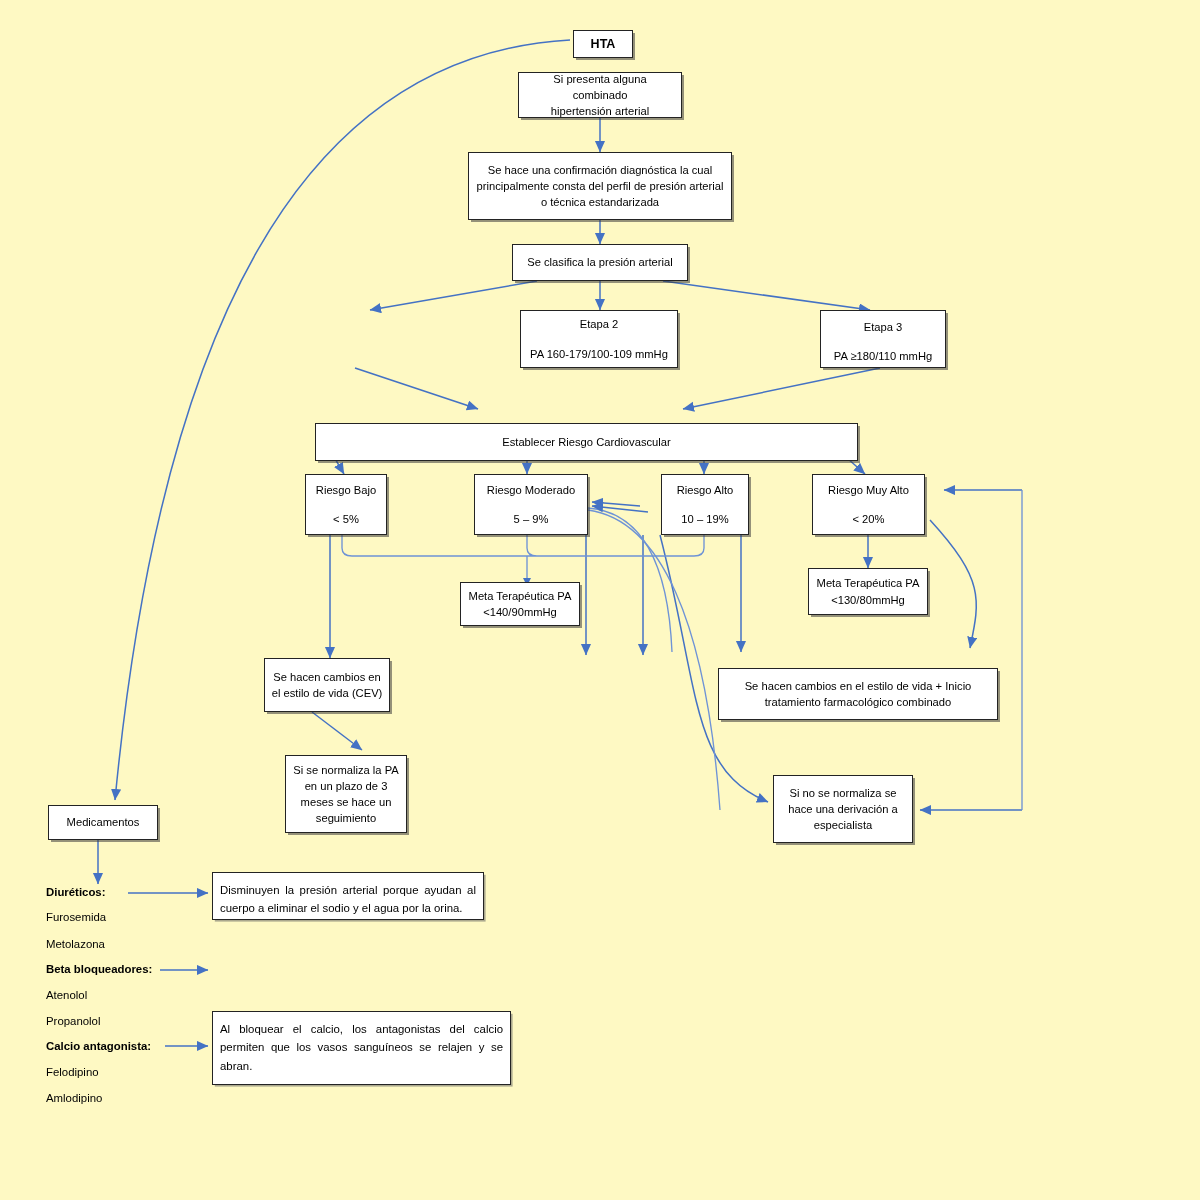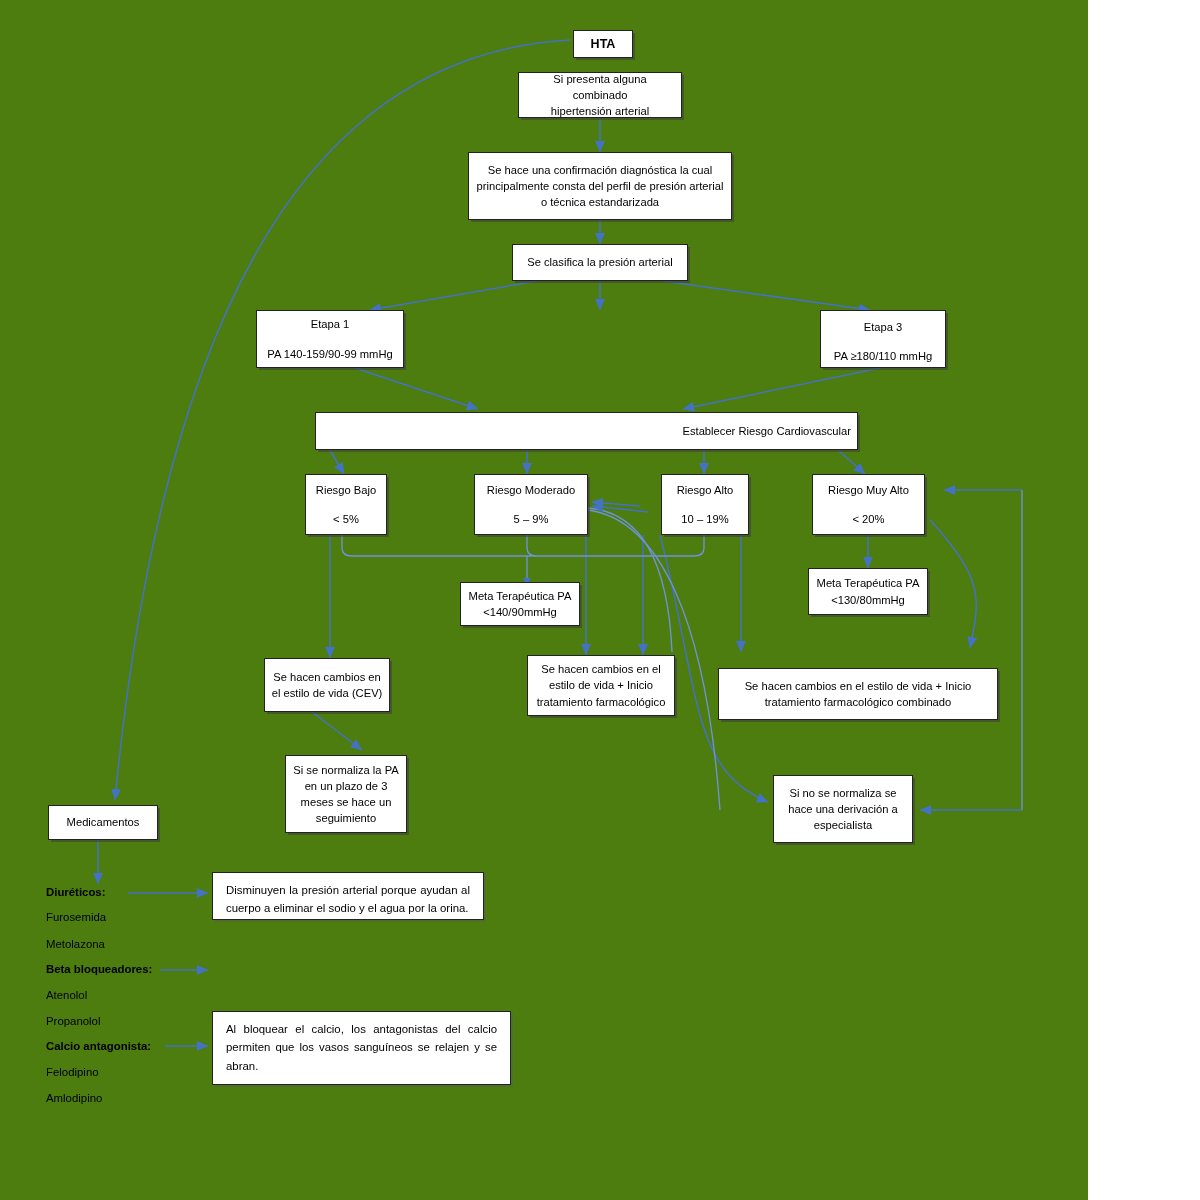--- a/index.html
+++ b/index.html
@@ -1,27 +1,27 @@
 <!DOCTYPE html>
 <html><head>
 <meta charset="utf-8">
 <style>
   html,body{margin:0;padding:0;background:#ffffff;}
   body{font-family:"Liberation Sans",sans-serif;}
-  #canvas{position:relative;width:1088px;height:1200px;background:#4d7c0f;overflow:hidden;}
+  #canvas{position:relative;width:1200px;height:1200px;background:#fef9c3;overflow:hidden;}
   svg#wires{position:absolute;left:0;top:0;width:1200px;height:1200px;pointer-events:none;}
   .node{position:absolute;box-sizing:border-box;border:1.6px solid #232323;background:#fff;
         display:flex;flex-direction:column;align-items:center;justify-content:center;
         text-align:center;color:#000;font-size:11.2px;line-height:1.45;
         box-shadow:2.5px 2.5px 0 -0.5px rgba(60,60,60,.55);padding:3px 6px;}
   .node .ln{display:block;width:100%;}
   .node.gap .ln+.ln{margin-top:13px;}
   .node.bold{font-weight:bold;font-size:12.5px;}
   .node.just{text-align:justify;text-align-last:left;align-items:center;
-             justify-content:flex-start;padding:8px 13px;line-height:1.62;font-size:11.4px;
+             justify-content:flex-start;padding:8px 7px;line-height:1.62;font-size:11.4px;
              box-shadow:2.2px 2.2px 0 -0.6px rgba(90,90,90,.5);}
   .node.just .ln{text-align:justify;}
   .medlbl{position:absolute;font-size:11.4px;color:#000;white-space:nowrap;}
   .medlbl.b{font-weight:bold;}
 </style>
 </head>
 <body>
 
 <div id="canvas">
 
@@ -89,32 +89,32 @@
   <div class="node" style="left:468px;top:152px;width:264px;height:68px;">
     <span class="ln">Se hace una confirmación diagnóstica la cual</span>
     <span class="ln">principalmente consta del perfil de presión arterial</span>
     <span class="ln">o técnica estandarizada</span>
   </div>
 
   <div class="node" style="left:512px;top:244px;width:176px;height:37px;">
     <span class="ln">Se clasifica la presión arterial</span>
   </div>
 
-  <div class="node gap" style="left:256px;top:310px;width:148px;height:58px;">
-    <span class="ln">Etapa 1</span>
-    <span class="ln">PA 140-159/90-99 mmHg</span>
+
+  <div class="node gap" style="left:520px;top:310px;width:158px;height:58px;">
+    <span class="ln">Etapa 2</span>
+    <span class="ln">PA 160-179/100-109 mmHg</span>
   </div>
-
 
   <div class="node gap" style="left:820px;top:310px;width:126px;height:58px;justify-content:flex-end;">
     <span class="ln">Etapa 3</span>
     <span class="ln">PA ≥180/110 mmHg</span>
   </div>
 
-  <div class="node" style="left:315px;top:412px;width:543px;height:38px;text-align:right;">
+  <div class="node" style="left:315px;top:423px;width:543px;height:38px;">
     <span class="ln">Establecer Riesgo Cardiovascular</span>
   </div>
 
   <div class="node gap" style="left:305px;top:474px;width:82px;height:61px;">
     <span class="ln">Riesgo Bajo</span>
     <span class="ln">&lt; 5%</span>
   </div>
 
   <div class="node gap" style="left:474px;top:474px;width:114px;height:61px;">
     <span class="ln">Riesgo Moderado</span>
@@ -139,25 +139,20 @@
   <div class="node" style="left:808px;top:568px;width:120px;height:47px;">
     <span class="ln">Meta Terapéutica PA</span>
     <span class="ln">&lt;130/80mmHg</span>
   </div>
 
   <div class="node" style="left:264px;top:658px;width:126px;height:54px;">
     <span class="ln">Se hacen cambios en</span>
     <span class="ln">el estilo de vida (CEV)</span>
   </div>
 
-  <div class="node" style="left:527px;top:655px;width:148px;height:61px;">
-    <span class="ln">Se hacen cambios en el</span>
-    <span class="ln">estilo de vida + Inicio</span>
-    <span class="ln">tratamiento farmacológico</span>
-  </div>
 
   <div class="node" style="left:718px;top:668px;width:280px;height:52px;">
     <span class="ln">Se hacen cambios en el estilo de vida + Inicio</span>
     <span class="ln">tratamiento farmacológico combinado</span>
   </div>
 
   <div class="node" style="left:285px;top:755px;width:122px;height:78px;">
     <span class="ln">Si se normaliza la PA</span>
     <span class="ln">en un plazo de 3</span>
     <span class="ln">meses se hace un</span>

